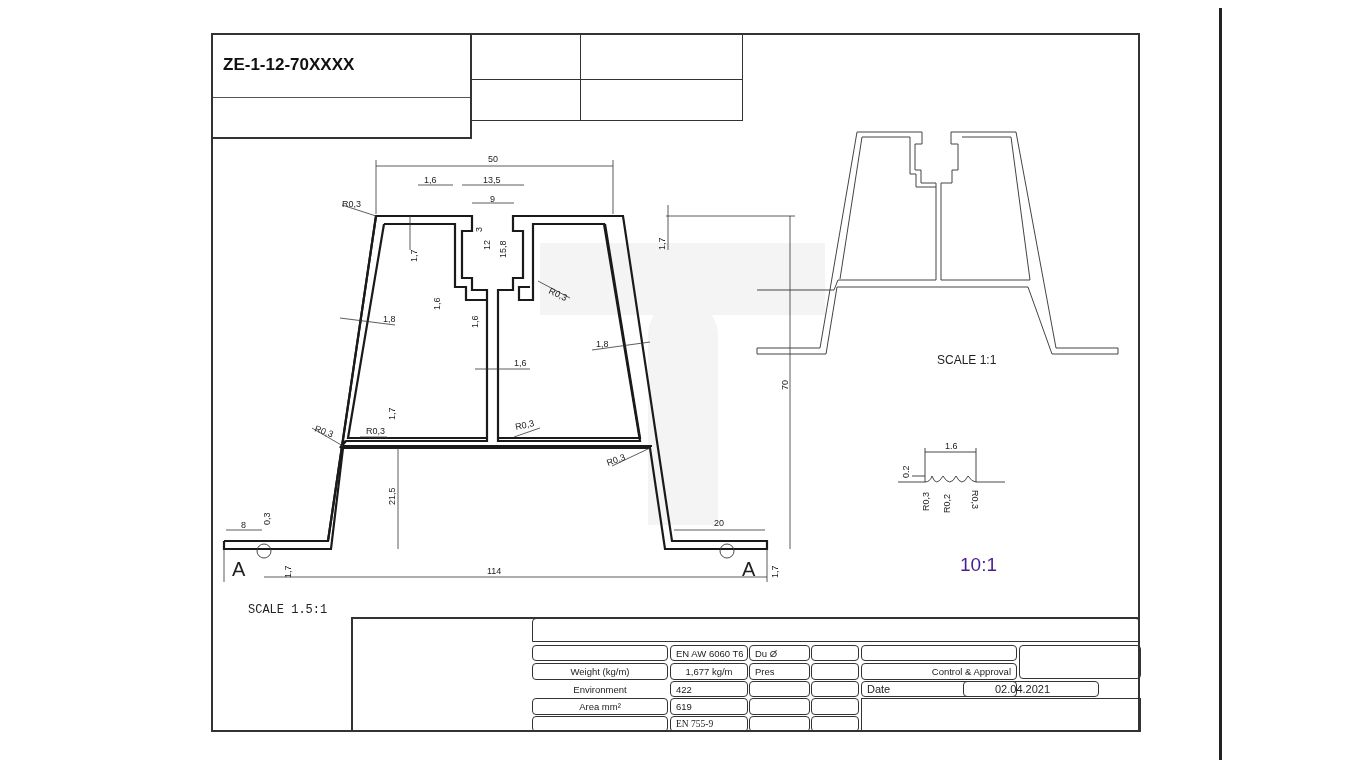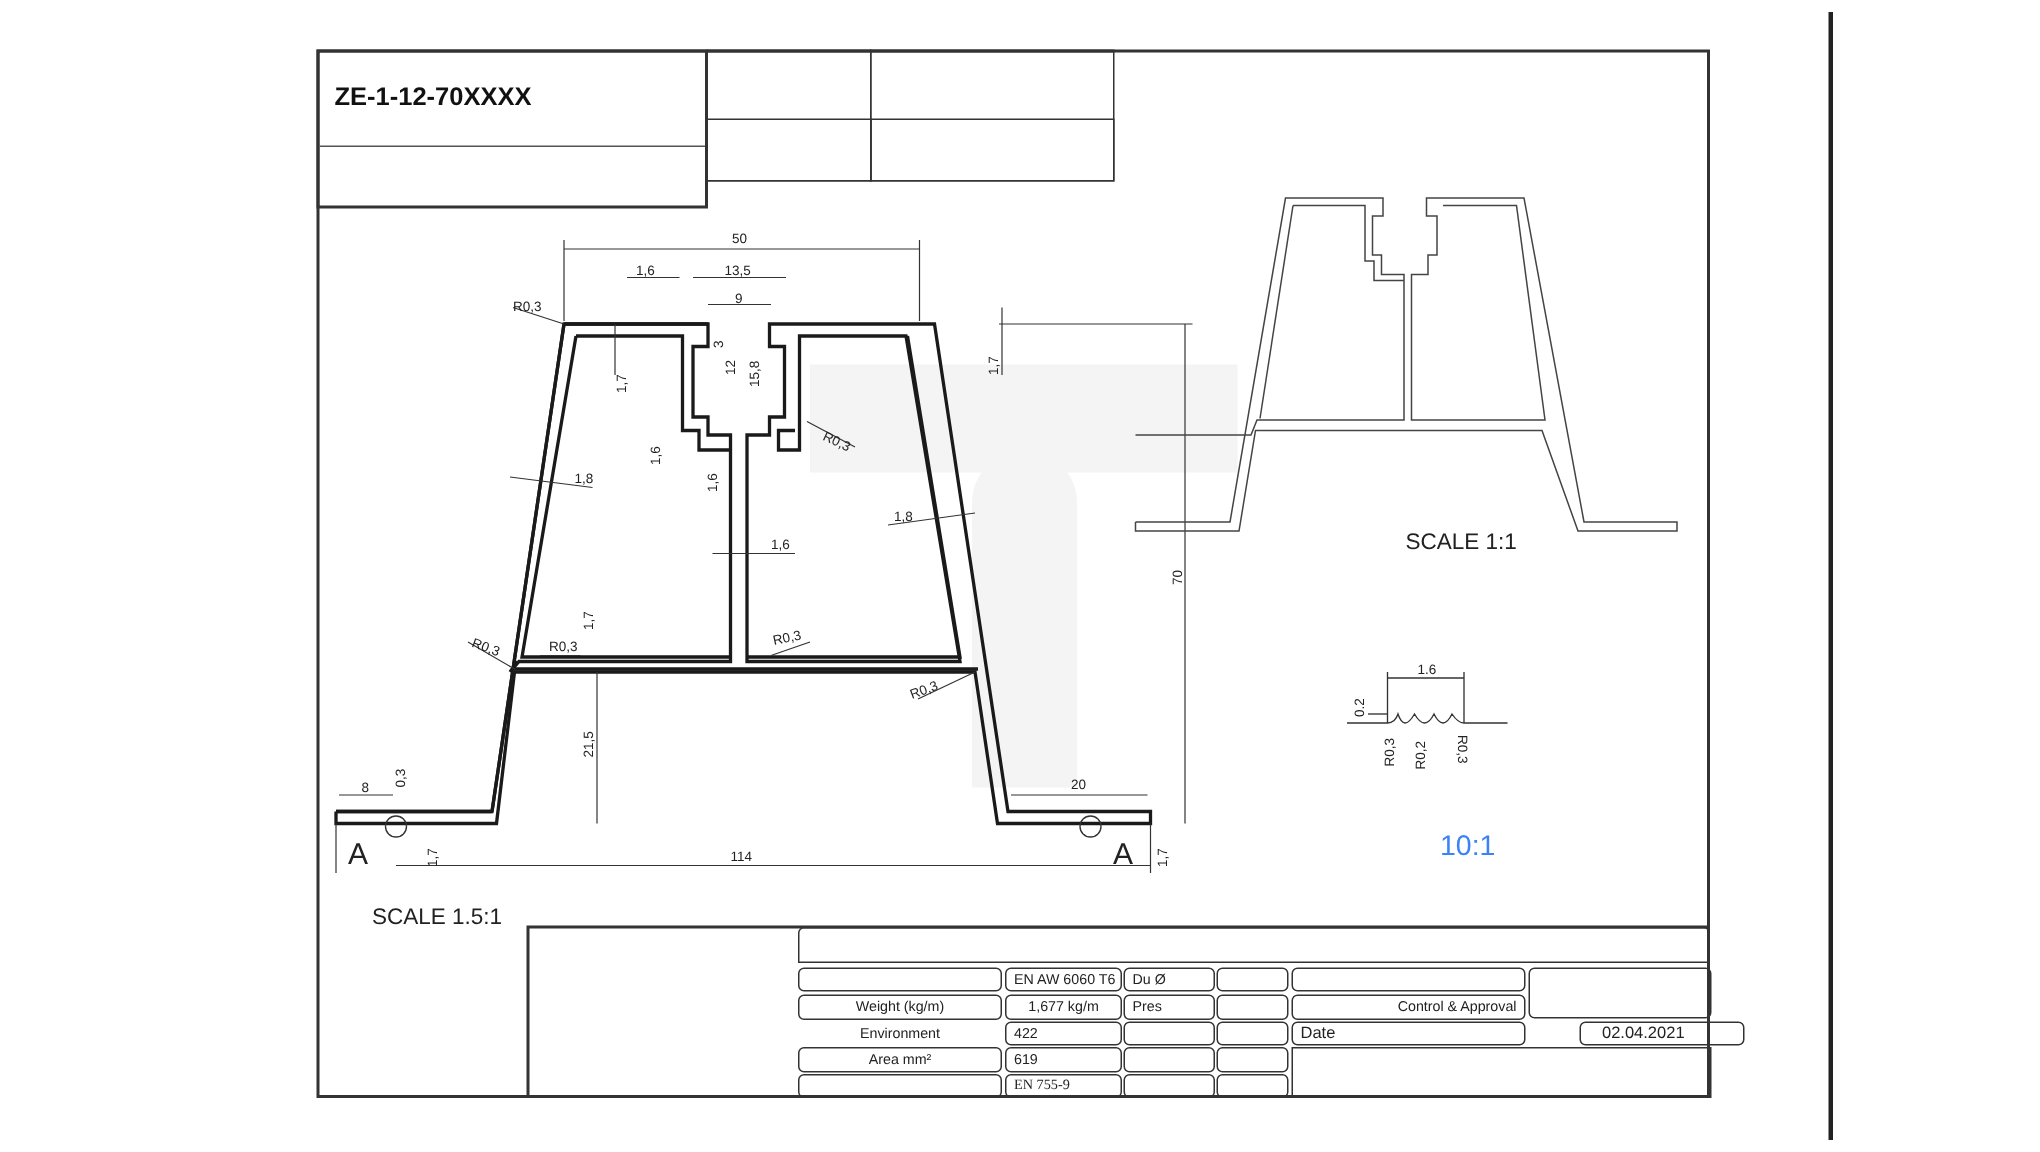--- a/index.html
+++ b/index.html
@@ -5,22 +5,22 @@
   html,body{margin:0;padding:0;background:#fff;}
   body{width:1360px;height:768px;position:relative;overflow:hidden;font-family:"Liberation Sans",sans-serif;color:#222;}
   .frame{position:absolute;left:211px;top:33px;width:929px;height:699px;border:2px solid #333;box-sizing:border-box;}
   .edge-line{position:absolute;left:1219px;top:8px;width:3px;height:752px;background:#222;}
   .title-box{position:absolute;left:211px;top:33px;width:261px;height:106px;border:2px solid #333;box-sizing:border-box;}
   .title-box .divider{position:absolute;left:0;right:0;top:62px;border-top:1px solid #555;}
   .part-number{position:absolute;left:10px;top:20px;font-size:17px;font-weight:bold;color:#111;}
   .hbox{position:absolute;border:1.5px solid #333;box-sizing:border-box;}
   svg{position:absolute;left:0;top:0;}
   svg text{font-family:"Liberation Sans",sans-serif;fill:#222;}
-  .label{position:absolute;font-size:15px;color:#222;text-align:center;}
-  .bigscale{position:absolute;font-size:19px;color:#3b82f6;}
+  .label{position:absolute;font-size:12px;color:#222;text-align:center;}
+  .bigscale{position:absolute;font-size:19px;color:#4c1d95;}
   .tb{position:absolute;left:351px;top:617px;width:789px;height:115px;border:2px solid #333;box-sizing:border-box;}
   .cell{position:absolute;border:1.2px solid #333;border-radius:4px;box-sizing:border-box;font-size:9.5px;display:flex;align-items:center;padding:0 5px;white-space:nowrap;}
   .c{justify-content:center;}
   .r{justify-content:flex-end;text-align:right;}
   .watermark{position:absolute;background:#f4f4f4;}
 </style>
 </head>
 <body>
 
 <div class="edge-line"></div>
@@ -130,21 +130,21 @@
     <text x="945" y="449">1.6</text>
     <text x="909" y="478" transform="rotate(-90 909 478)">0.2</text>
     <text x="929" y="511" transform="rotate(-90 929 511)">R0,3</text>
     <text x="950" y="513" transform="rotate(-90 950 513)">R0,2</text>
     <text x="972" y="490" transform="rotate(90 972 490)">R0,3</text>
   </g>
 </svg>
 
 <div class="label" style="left:937px;top:353px;">SCALE 1:1</div>
 <div class="bigscale" style="left:960px;top:554px;">10:1</div>
-<div class="label" style="left:248px;top:603px;">SCALE 1.5:1</div>
+<div class="label" style="left:248px;top:603px;font-family:Liberation Mono, monospace;">SCALE 1.5:1</div>
 
 <div class="tb"></div>
 <div class="cell" style="left:532px;top:618px;width:608px;height:24px;border-radius:4px 4px 0 0;"></div>
 
 <div class="cell" style="left:532px;top:645px;width:136px;height:16px;"></div>
 <div class="cell" style="left:670px;top:645px;width:78px;height:16px;">EN AW 6060 T6</div>
 <div class="cell" style="left:749px;top:645px;width:61px;height:16px;">Du Ø</div>
 <div class="cell" style="left:811px;top:645px;width:48px;height:16px;"></div>
 <div class="cell" style="left:861px;top:645px;width:156px;height:16px;"></div>
 <div class="cell" style="left:1019px;top:645px;width:122px;height:34px;"></div>
@@ -153,21 +153,21 @@
 <div class="cell c" style="left:670px;top:663px;width:78px;height:17px;">1,677 kg/m</div>
 <div class="cell" style="left:749px;top:663px;width:61px;height:17px;">Pres</div>
 <div class="cell" style="left:811px;top:663px;width:48px;height:17px;"></div>
 <div class="cell r" style="left:861px;top:663px;width:156px;height:17px;">Control &amp; Approval</div>
 
 <div class="cell c" style="left:532px;top:681px;width:136px;height:16px;border-color:transparent;">Environment</div>
 <div class="cell" style="left:670px;top:681px;width:78px;height:16px;">422</div>
 <div class="cell" style="left:749px;top:681px;width:61px;height:16px;"></div>
 <div class="cell" style="left:811px;top:681px;width:48px;height:16px;"></div>
 <div class="cell" style="left:861px;top:681px;width:156px;height:16px;font-size:11px;">Date</div>
-<div class="cell" style="left:1053px;top:681px;width:110px;height:16px;padding-left:14px;font-size:11px;">02.04.2021</div>
+<div class="cell" style="left:963px;top:681px;width:136px;height:16px;padding-left:31px;font-size:11px;">02.04.2021</div>
 
 <div class="cell c" style="left:532px;top:698px;width:136px;height:17px;text-align:center;">Area mm²</div>
 <div class="cell" style="left:670px;top:698px;width:78px;height:17px;">619</div>
 <div class="cell" style="left:749px;top:698px;width:61px;height:17px;"></div>
 <div class="cell" style="left:811px;top:698px;width:48px;height:17px;"></div>
 <div class="cell" style="left:861px;top:698px;width:280px;height:34px;border-radius:0;"></div>
 
 <div class="cell" style="left:532px;top:716px;width:136px;height:16px;"></div>
 <div class="cell" style="left:670px;top:716px;width:78px;height:16px;font-family:Liberation Serif, serif;">EN 755-9</div>
 <div class="cell" style="left:749px;top:716px;width:61px;height:16px;"></div>

